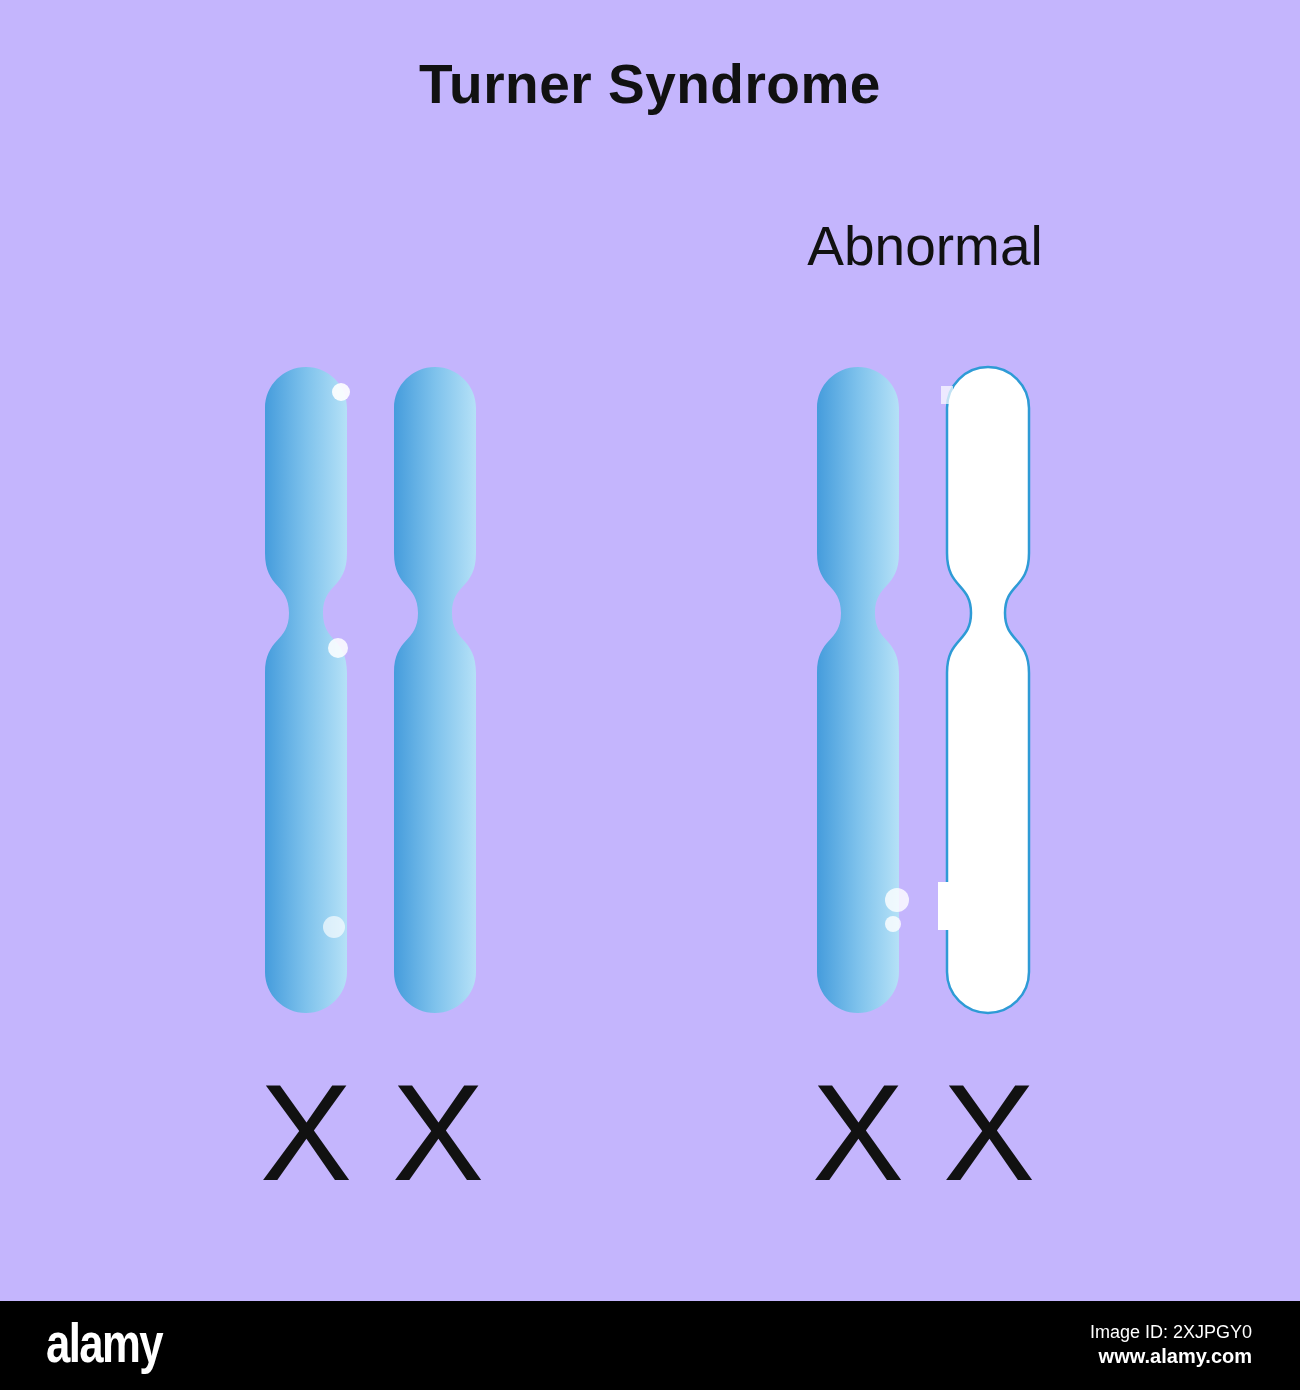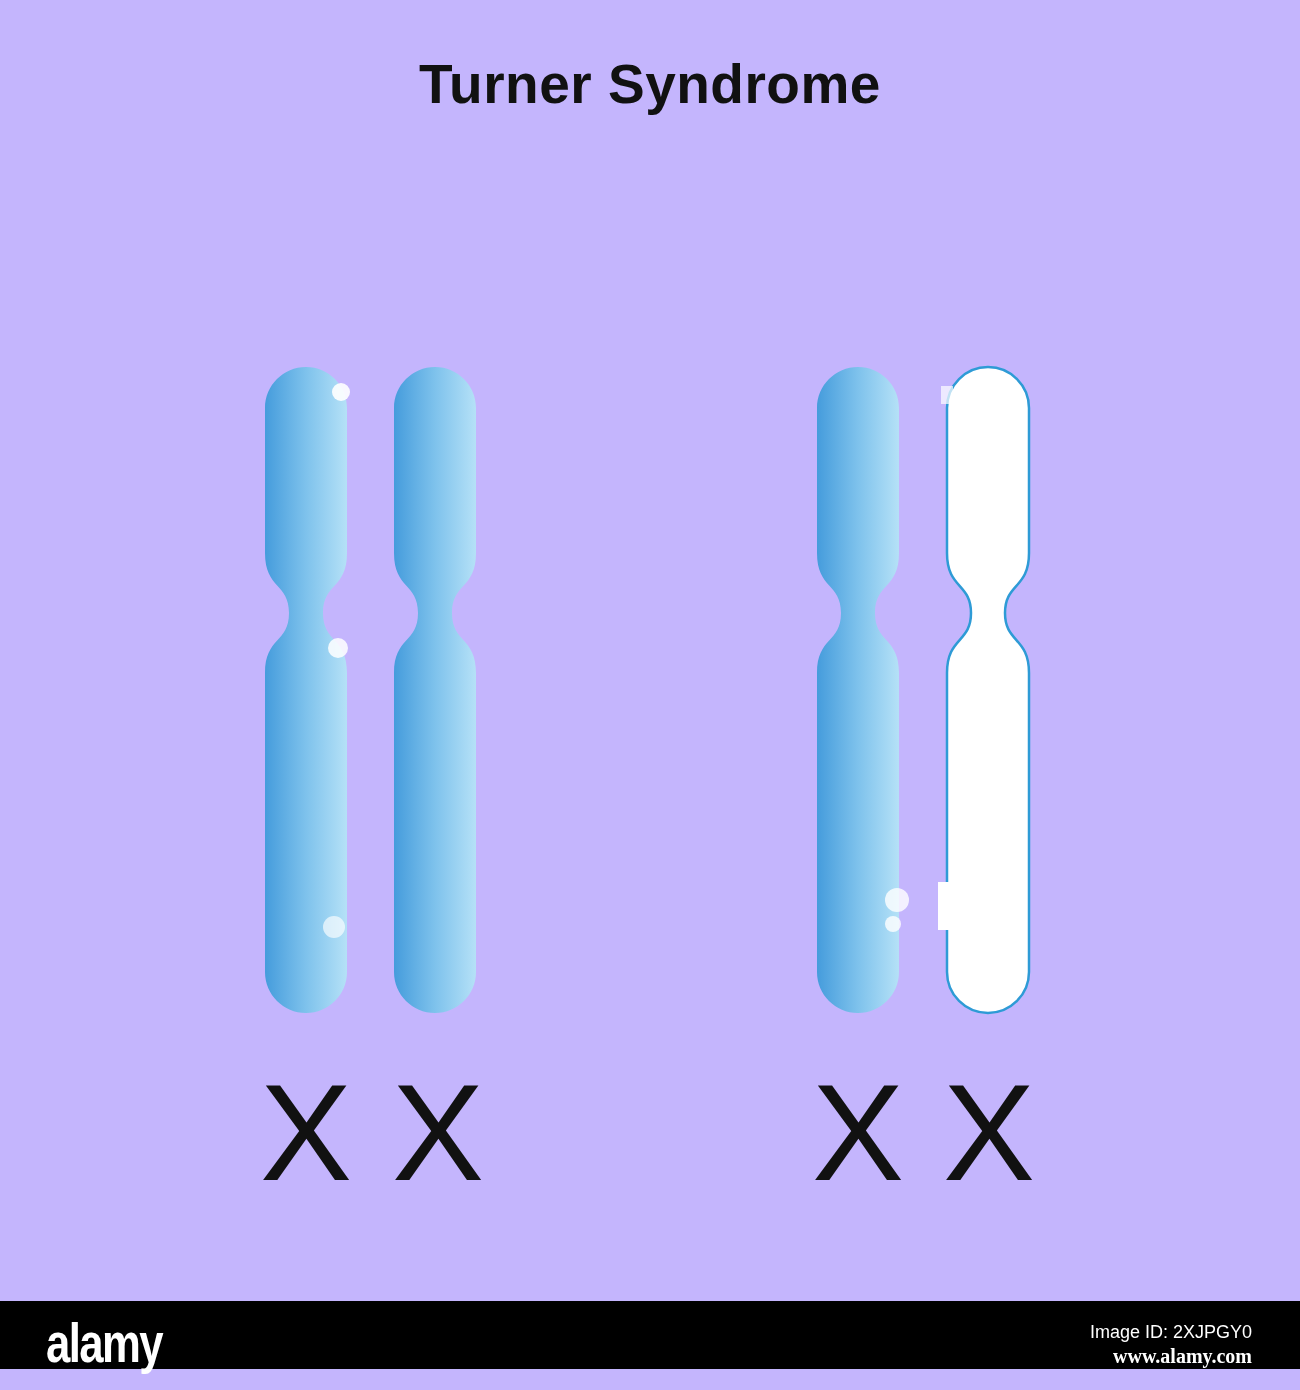--- a/index.html
+++ b/index.html
@@ -58,21 +58,21 @@
   }
   .x1a{left:306px;}
   .x2a{left:438px;}
   .x1b{left:858px;}
   .x2b{left:989px;}
   .alamy-bar{
     position:absolute;
     left:0;
     top:1301px;
     width:1300px;
-    height:68px;
+    height:89px;
     background:var(--watermark-bar-bg);
   }
   .alamy-logo{
     position:absolute;
     left:46px;
     top:14px;
     font-size:56px;
     font-weight:700;
     line-height:56px;
     letter-spacing:-2px;
@@ -90,36 +90,36 @@
     white-space:nowrap;
   }
   .bar-url{
     position:absolute;
     right:48px;
     top:44px;
     font-size:20px;
     font-weight:700;
     color:var(--watermark-text);
     white-space:nowrap;
-    font-family:Liberation Serif, serif;
   }
   .grad-start{stop-color:var(--chromosome-gradient-start);}
   .grad-mid{stop-color:#7EC2EC;}
   .grad-end{stop-color:var(--chromosome-gradient-end);}
   .chr-filled{fill:url(#chrGrad);}
   .chr-outline{fill:#ffffff;stroke:var(--chromosome-outline);stroke-width:2.5;}
 </style>
 </head>
 <body>
 
 <div class="canvas">
 
   <div class="title">Turner Syndrome</div>
 
 
+  <div class="pair-label abnormal">Abnormal</div>
 
   <svg class="chromosome-layer" viewBox="0 0 1300 1390" xmlns="http://www.w3.org/2000/svg">
     <defs>
       <linearGradient id="chrGrad" x1="0" y1="0" x2="1" y2="0">
         <stop offset="0" class="grad-start"></stop>
         <stop offset="0.5" class="grad-mid"></stop>
         <stop offset="1" class="grad-end"></stop>
       </linearGradient>
       <path id="chrShape" d="
         M 0 41

